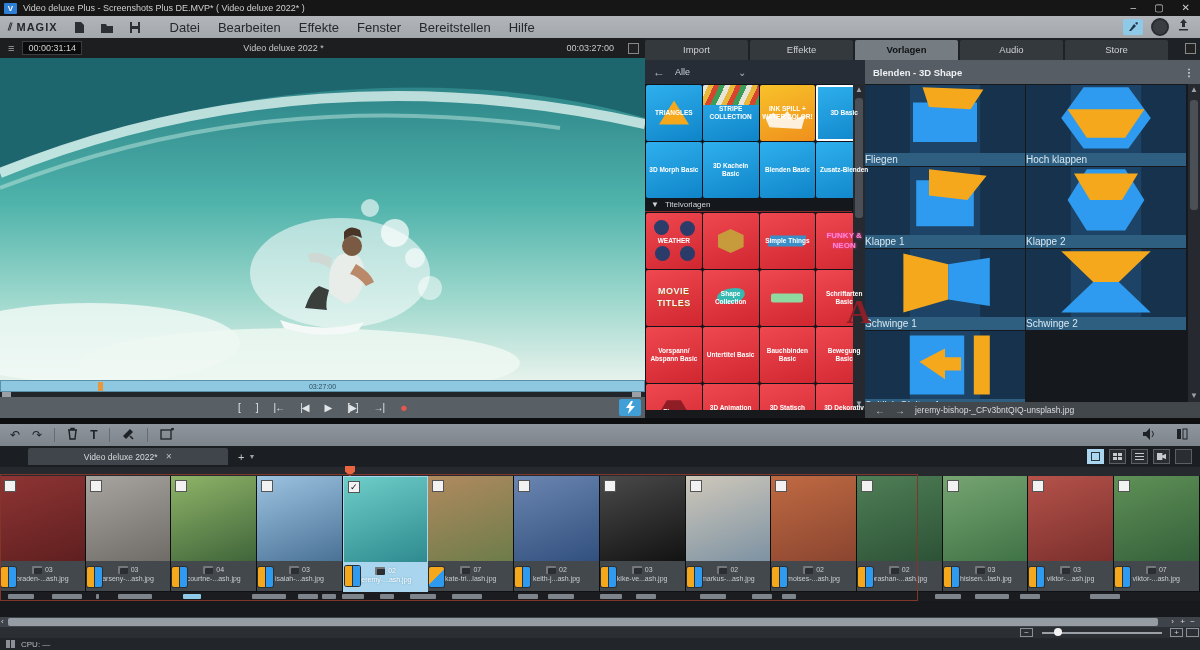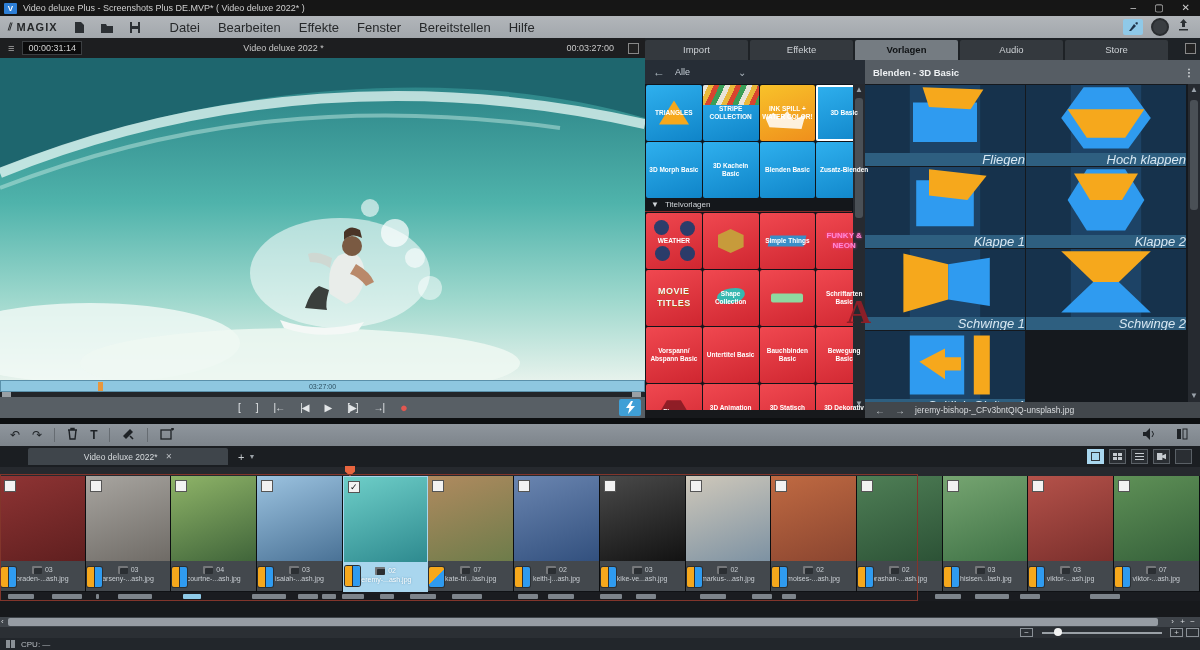--- a/index.html
+++ b/index.html
@@ -94,22 +94,22 @@
         transform:translate(-50%,-50%);clip-path:polygon(25% 5%,75% 5%,100% 50%,75% 95%,25% 95%,0 50%);z-index:1;}
   
   #transitions{left:865px;top:60px;width:335px;height:358px;background:#15191e;}
   #trheader{height:24px;background:#565d64;display:flex;align-items:center;color:#eef1f3;font-size:9.5px;font-weight:bold;
             padding-left:8px;box-sizing:border-box;}
   #trheader .kebab{margin-left:auto;margin-right:6px;color:#d8dcdf;font-size:10px;letter-spacing:0;}
   #tr-grid{position:absolute;left:0;top:24px;width:323px;height:318px;overflow:hidden;display:flex;flex-wrap:wrap;gap:1px;padding-top:1px;box-sizing:border-box;background:#15191e;}
   .t-cell{width:160px;}
   .t-thumb{height:68px;}
   .t-thumb svg{display:block;width:100%;height:100%;}
-  .t-label{height:13px;background:#2e5f80;color:#d8e8f2;font-size:13px;text-align:right;line-height:13px;
-           overflow:hidden;white-space:nowrap;font-style:italic;}
+  .t-label{height:13px;background:#2e5f80;color:#d8e8f2;font-size:10px;text-align:left;line-height:13px;
+           overflow:hidden;white-space:nowrap;}
   #tr-scroll{position:absolute;right:0;top:24px;width:12px;height:318px;background:#262a30;}
   #tr-scroll .thumb{position:absolute;left:2px;top:16px;width:8px;height:110px;background:#4a5056;border-radius:3px;}
   #tr-scroll .ar{position:absolute;left:0;width:12px;height:12px;color:#9aa2aa;font-size:8px;text-align:center;line-height:12px;}
   #tr-filebar{position:absolute;left:0;top:342px;width:335px;height:16px;background:#42474c;display:flex;align-items:center;
               color:#d8dbde;font-size:8.5px;gap:10px;padding-left:10px;box-sizing:border-box;}
   #tr-filebar .nav{font-size:10px;color:#c2c7cb;}
   
   #divider{left:0;top:418px;width:1200px;height:6px;background:#0d0f11;}
   
   #tl-toolbar{left:0;top:424px;width:1200px;height:22px;background:linear-gradient(#8f969d,#7d848b);
@@ -400,21 +400,21 @@
       </div>
     <div id="tmpl-scroll">
       <span class="ar" style="top:0">▲</span>
       <div class="thumb"></div>
       <span class="ar" style="bottom:0">▼</span>
     </div>
   </div>
 
   <div id="transitions" class="abs">
     <div id="trheader">
-      <span>Blenden - 3D Basic</span>
+      <span>Blenden - 3D Shape</span>
       <span class="kebab">⋮</span>
     </div>
     <div id="tr-grid">
         <div class="t-cell">
           <div class="t-thumb">
             <svg viewBox="0 0 100 62" preserveAspectRatio="none">
               <rect width="100" height="62" fill="#16324c"></rect>
               <rect x="28" width="44" height="62" fill="#1d4366"></rect>
               <polygon points="30,16 70,16 70,52 30,52" fill="#2f9bf0"></polygon>
               <polygon points="36,2 74,4 66,22 40,20" fill="#f6a81c"></polygon>

